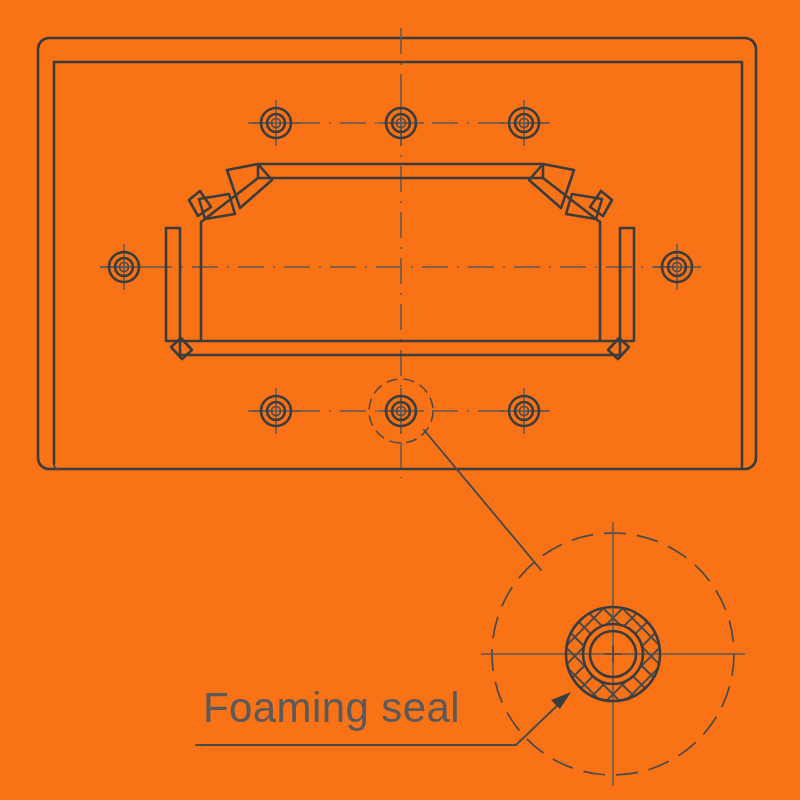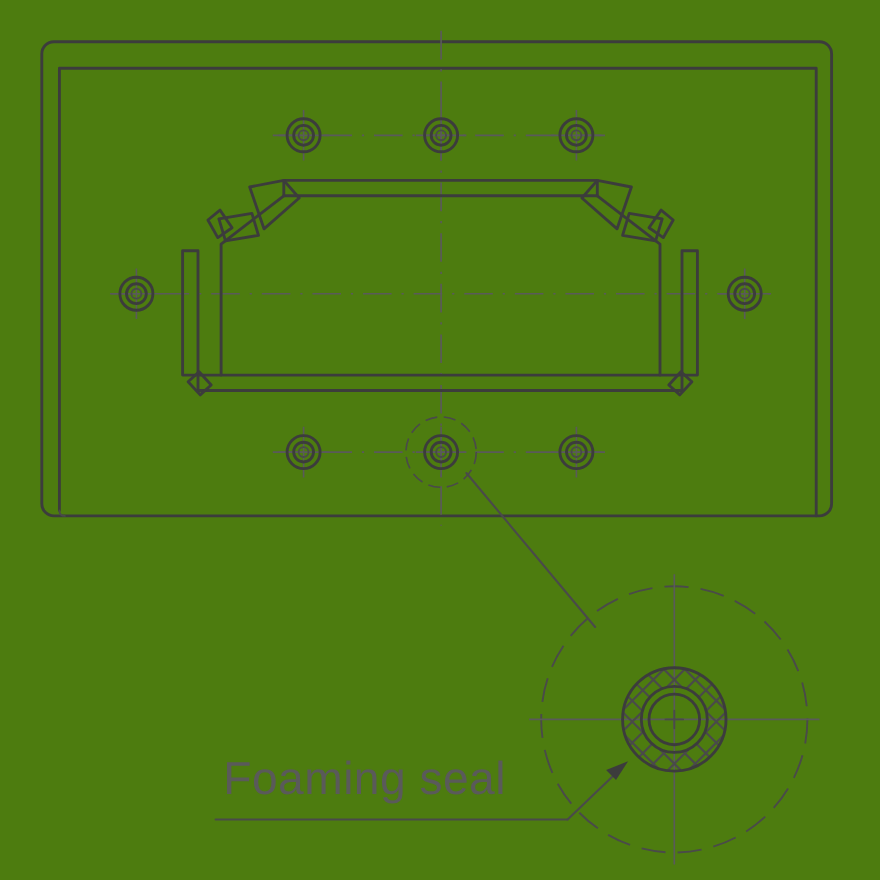--- a/index.html
+++ b/index.html
@@ -11,21 +11,21 @@
   body {
     width: 800px;
     height: 800px;
     overflow: hidden;
     font-family: "Liberation Sans", sans-serif;
   }
   #drawing-root {
     position: relative;
     width: 800px;
     height: 800px;
-    background: #4d7c0f;
+    background: #f97316;
   }
   svg#technical-drawing {
     display: block;
     width: 800px;
     height: 800px;
   }
   .solid-line {
     fill: none;
     stroke: #3c3c3c;
     stroke-width: 2.6;

